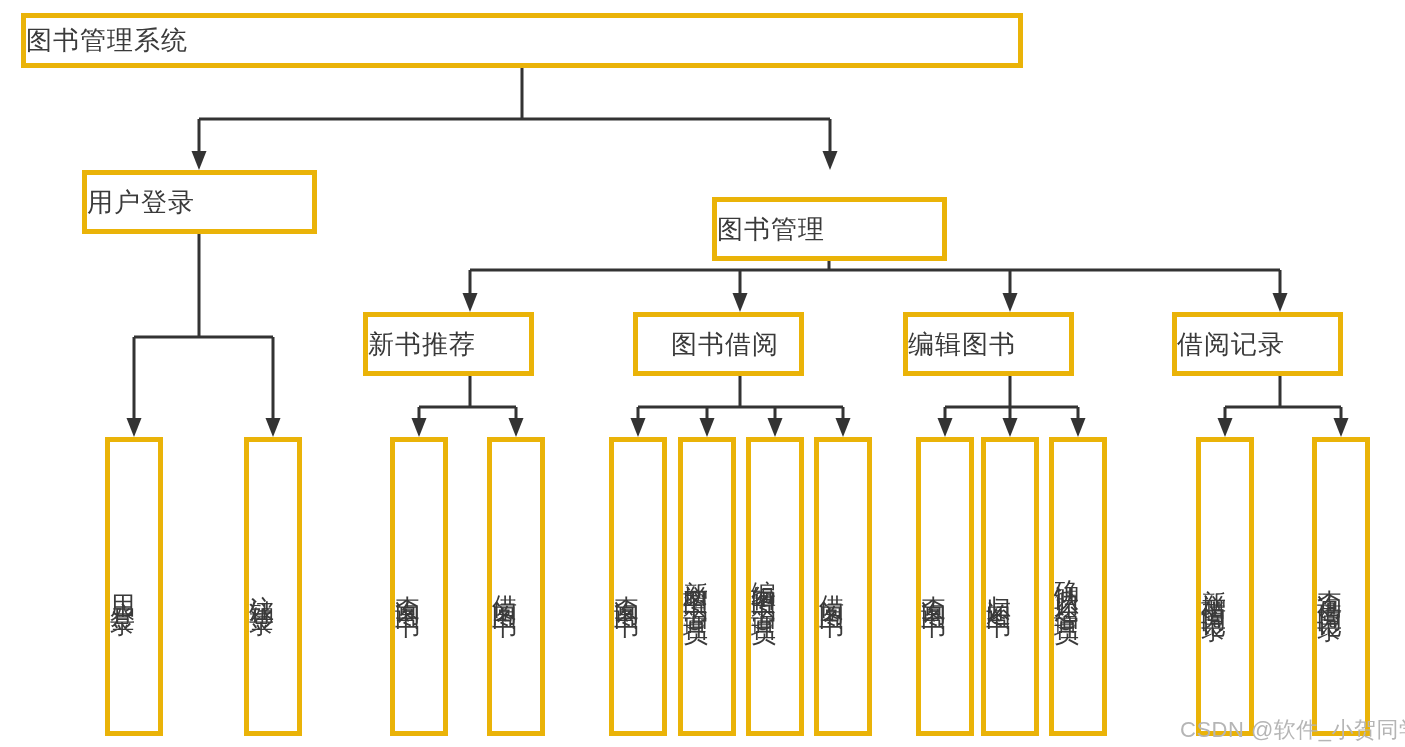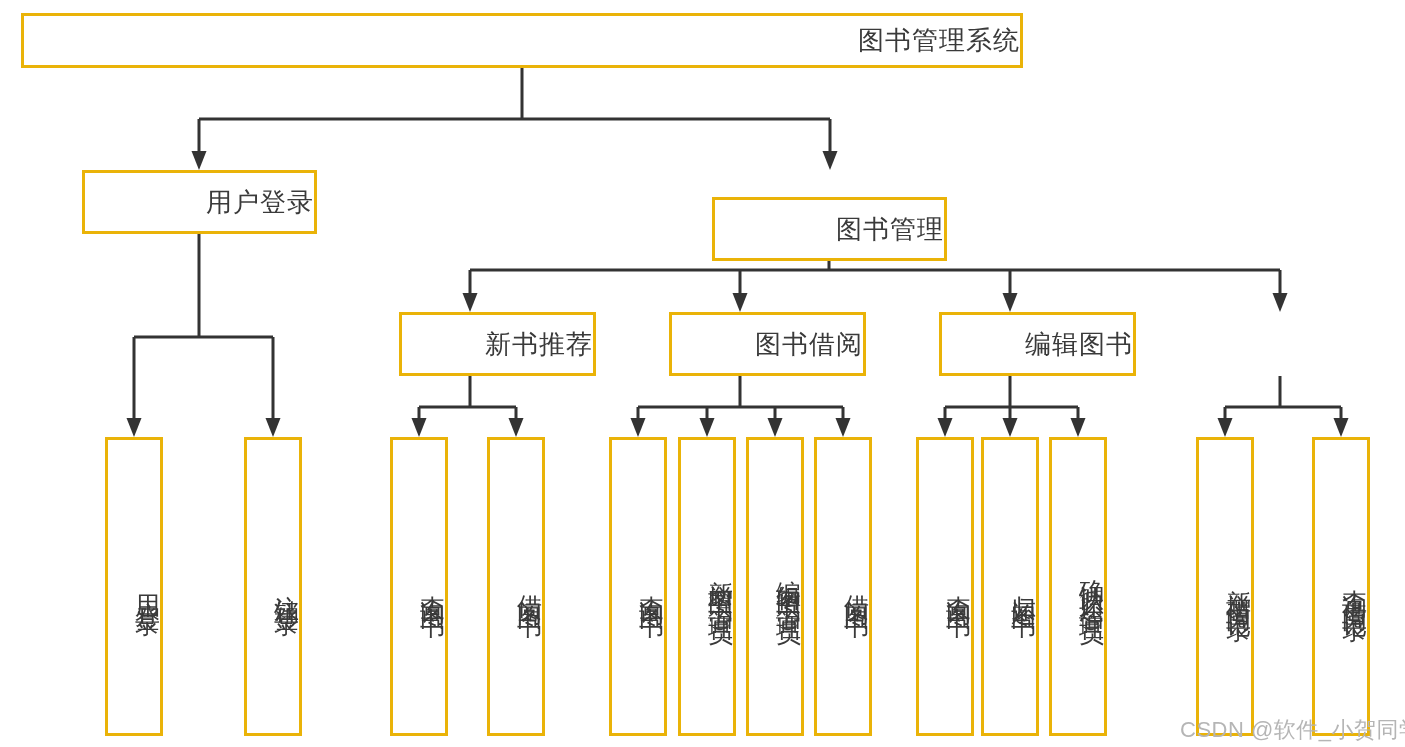--- a/index.html
+++ b/index.html
@@ -20,33 +20,33 @@
     left: 0;
     top: 0;
     width: 1405px;
     height: 747px;
     pointer-events: none;
   }
   .node {
     position: absolute;
     box-sizing: border-box;
     background: #ffffff;
-    border: 3px solid #eab308;
+    border: 5px solid #eab308;
     color: #3a3a3a;
     display: flex;
     align-items: center;
-    justify-content: flex-end;
+    justify-content: flex-start;
     font-size: 26px;
     letter-spacing: 1px;
     white-space: nowrap;
     z-index: 2;
   }
   .node.root   { left: 21px;  top: 13px;  width: 1002px; height: 55px; }
   .node.lvl2   { width: 235px; height: 64px; }
-  .node.lvl3   { width: 197px; height: 64px; top: 312px; margin-left: 36px; }
+  .node.lvl3   { width: 171px; height: 64px; top: 312px; }
   .node.leaf   { width: 58px;  height: 299px; top: 437px; }
   .leaf .vtext {
     writing-mode: vertical-rl;
     text-orientation: mixed;
     font-size: 25px;
     letter-spacing: 6px;
     line-height: 1;
     color: #3a3a3a;
   }
   #watermark {
@@ -110,25 +110,28 @@
   <div class="node lvl2" style="left:82px; top:170px;">
     <span>用户登录</span>
   </div>
   <div class="node lvl2" style="left:712px; top:169px;margin-top:28px;">
     <span>图书管理</span>
   </div>
 
   <div class="node lvl3" style="left:363px;">
     <span>新书推荐</span>
   </div>
-  <div class="node lvl3" style="left:633px;">
+  <div class="node lvl3" style="left:633px;padding-left:33px;">
     <span>图书借阅</span>
   </div>
   <div class="node lvl3" style="left:903px;">
     <span>编辑图书</span>
+  </div>
+  <div class="node lvl3" style="left:1172px;">
+    <span>借阅记录</span>
   </div>
 
   <div class="node leaf" style="left:105px;">
     <span class="vtext">用户登录</span>
   </div>
   <div class="node leaf" style="left:244px;">
     <span class="vtext">注销登录</span>
   </div>
 
   <div class="node leaf" style="left:390px;">

